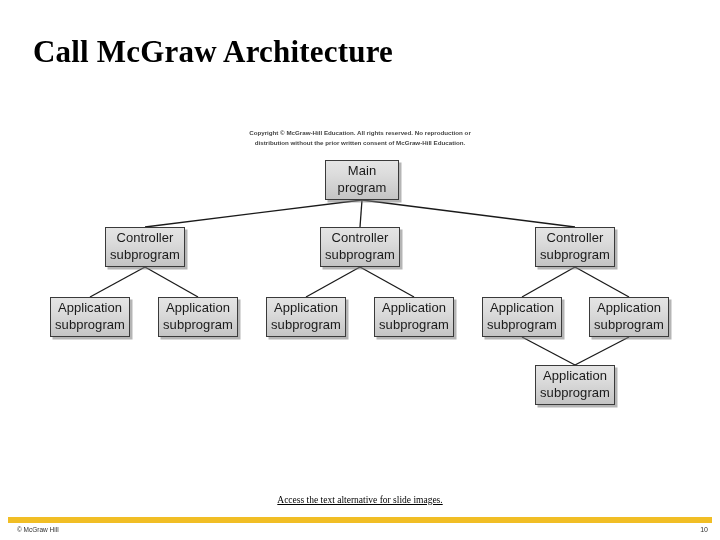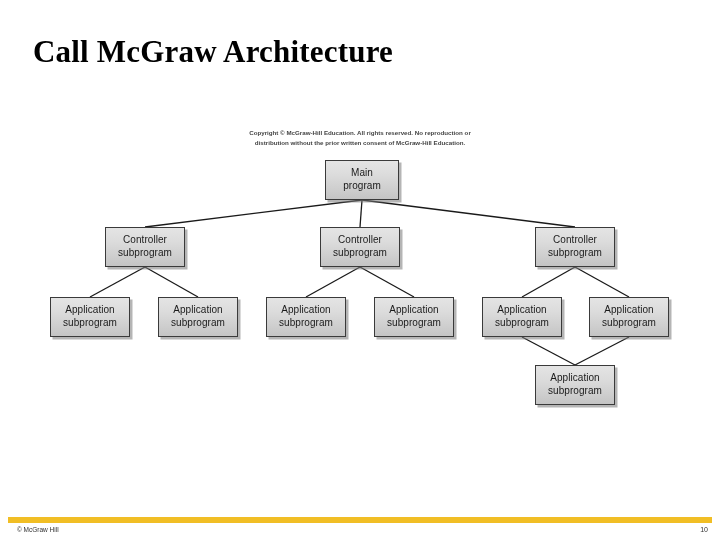--- a/index.html
+++ b/index.html
@@ -73,21 +73,21 @@
     border: 1.3px solid #3a3a3a;
     box-shadow: 2.5px 2.5px 0 rgba(120,120,120,0.55);
     display: flex;
     align-items: center;
     justify-content: center;
     text-align: center;
     z-index: 5;
   }
 
   .node-label {
-    font-size: 10px;
+    font-size: 13px;
     line-height: 1.28;
     color: #1a1a1a;
     letter-spacing: 0.05px;
     white-space: pre-line;
   }
 
   
   .alt-text-link {
     position: absolute;
     left: 0;
@@ -194,20 +194,21 @@
           <span class="node-label">Application
 subprogram</span>
         </div>
         <div class="node" style="left: 535px; top: 215px; width: 80px; height: 40px;">
           <span class="node-label">Application
 subprogram</span>
         </div>
       </div>
   </div>
 
+  <a class="alt-text-link">Access the text alternative for slide images.</a>
 
   <div class="footer-rule"></div>
 
   <div class="footer-credit">© McGraw Hill</div>
 
   <div class="footer-page">10</div>
 
 </div>
 
 </body></html>

